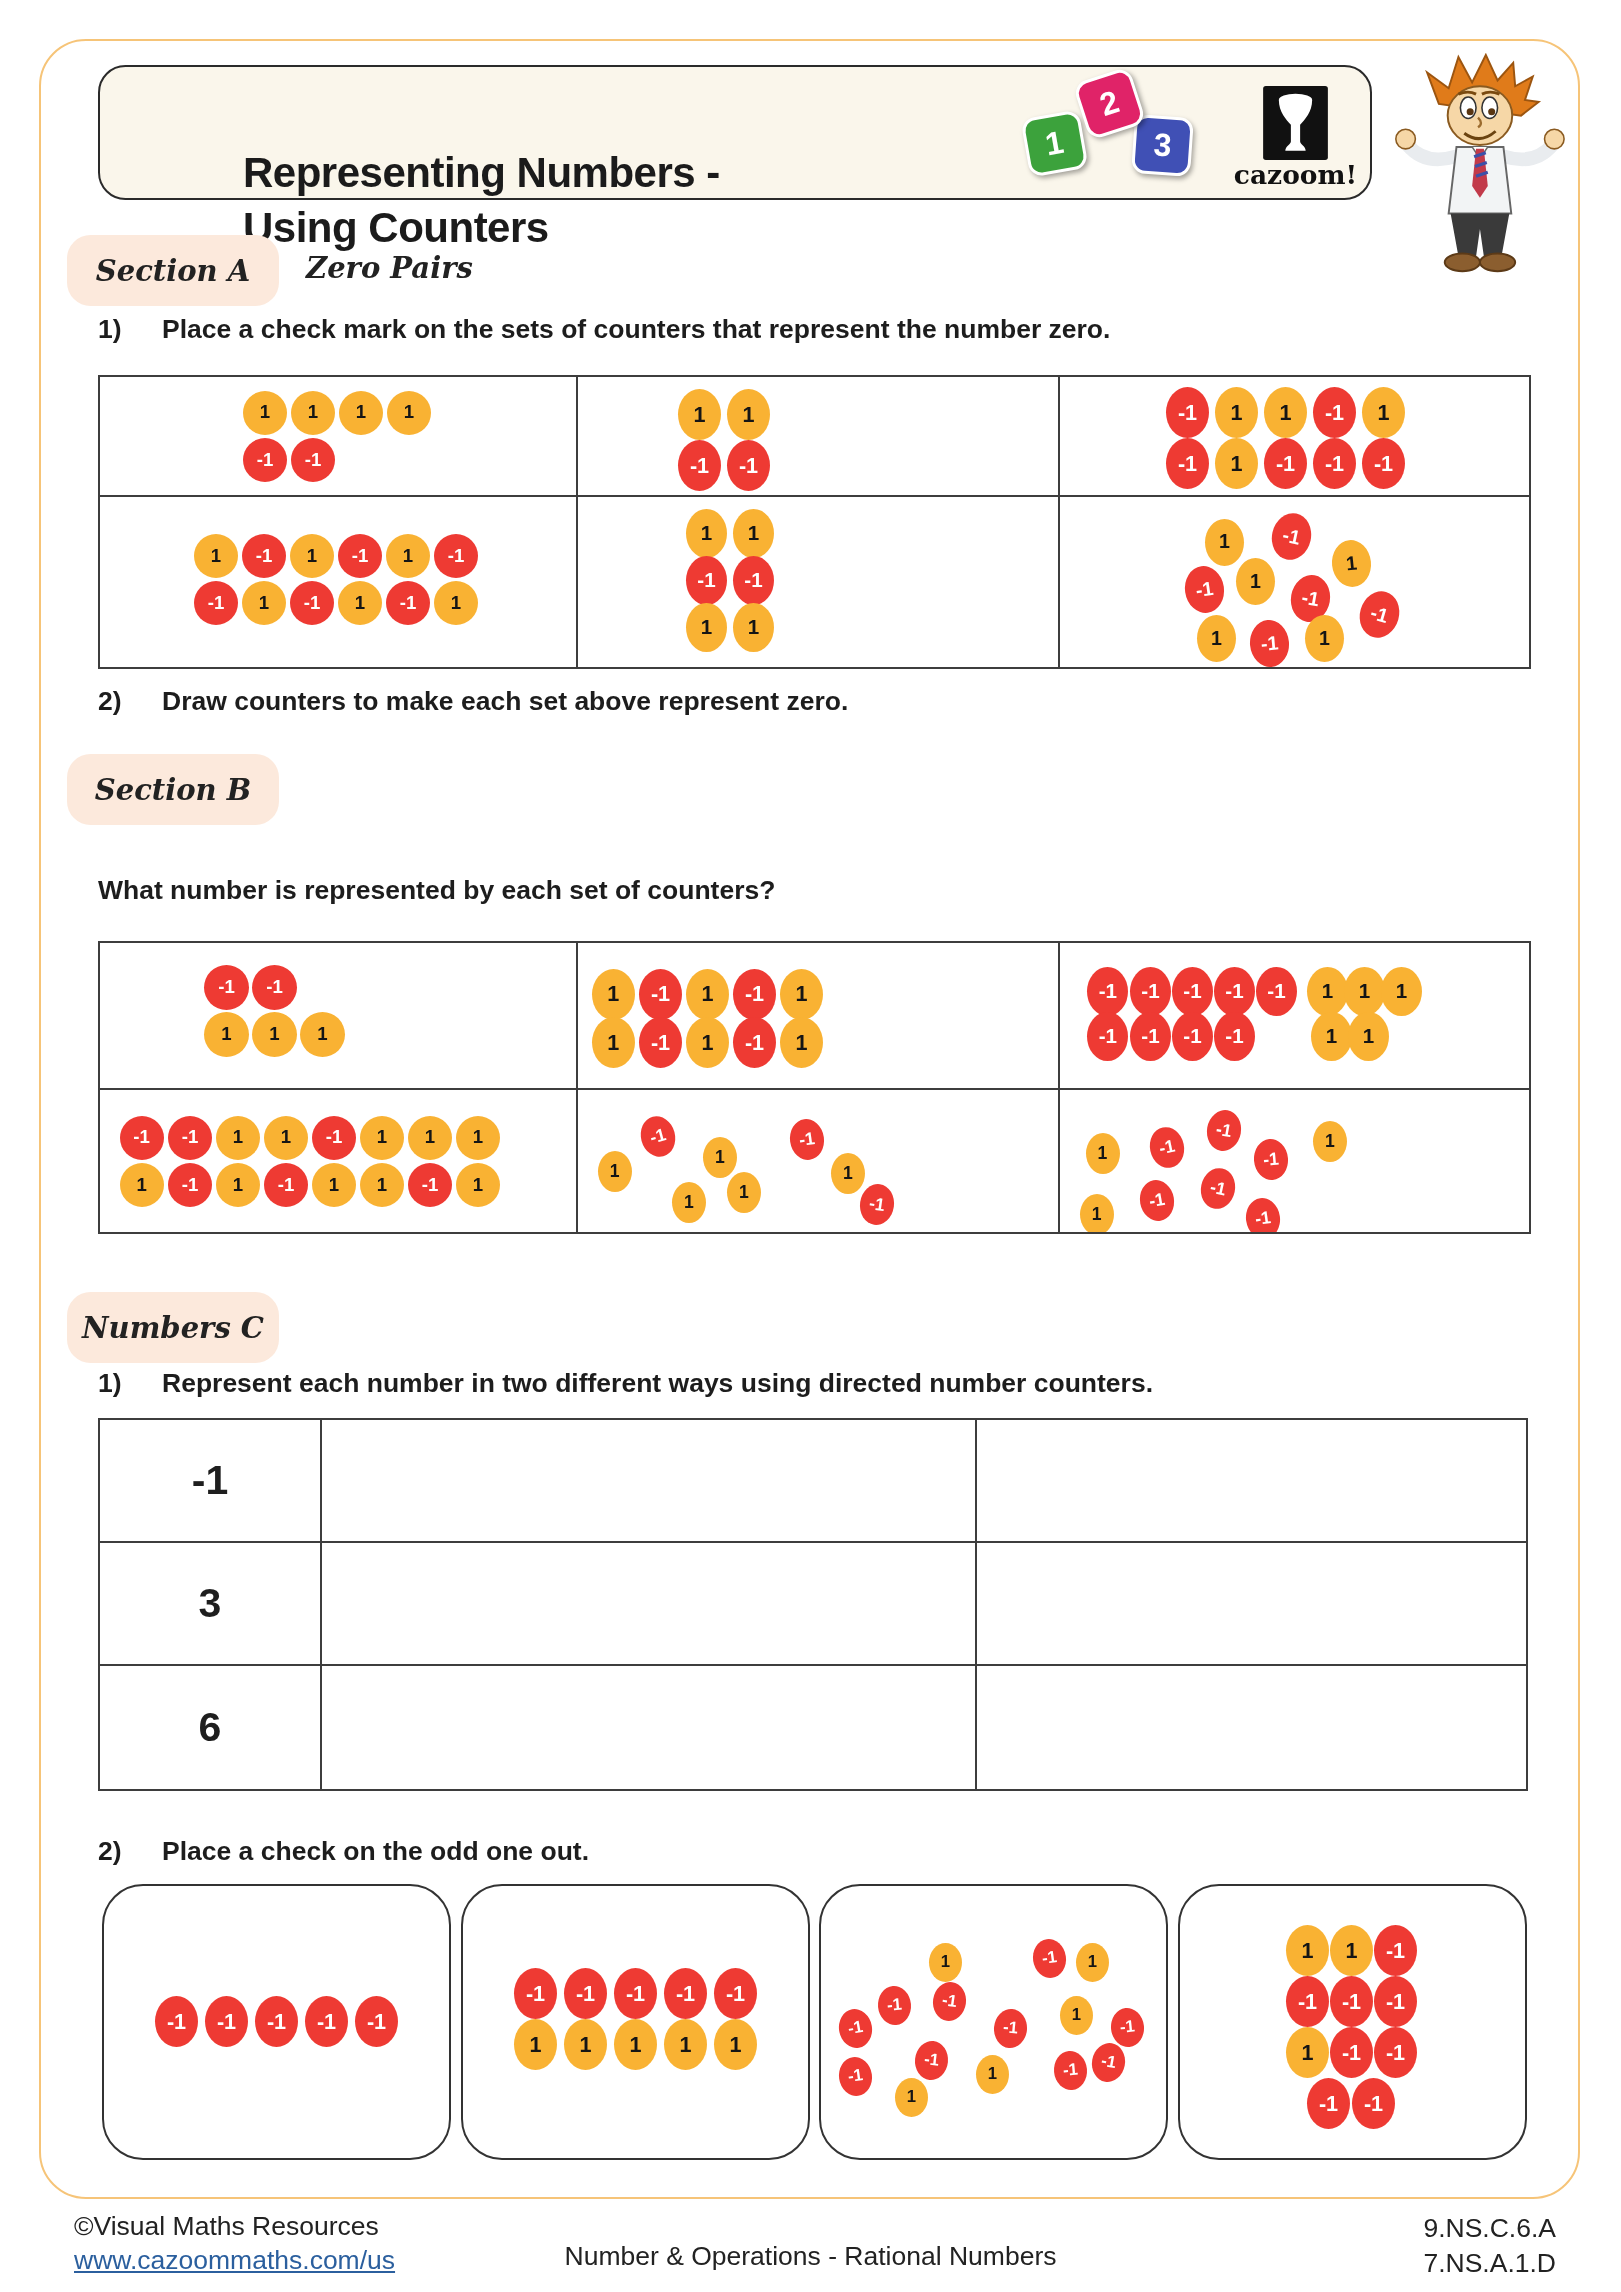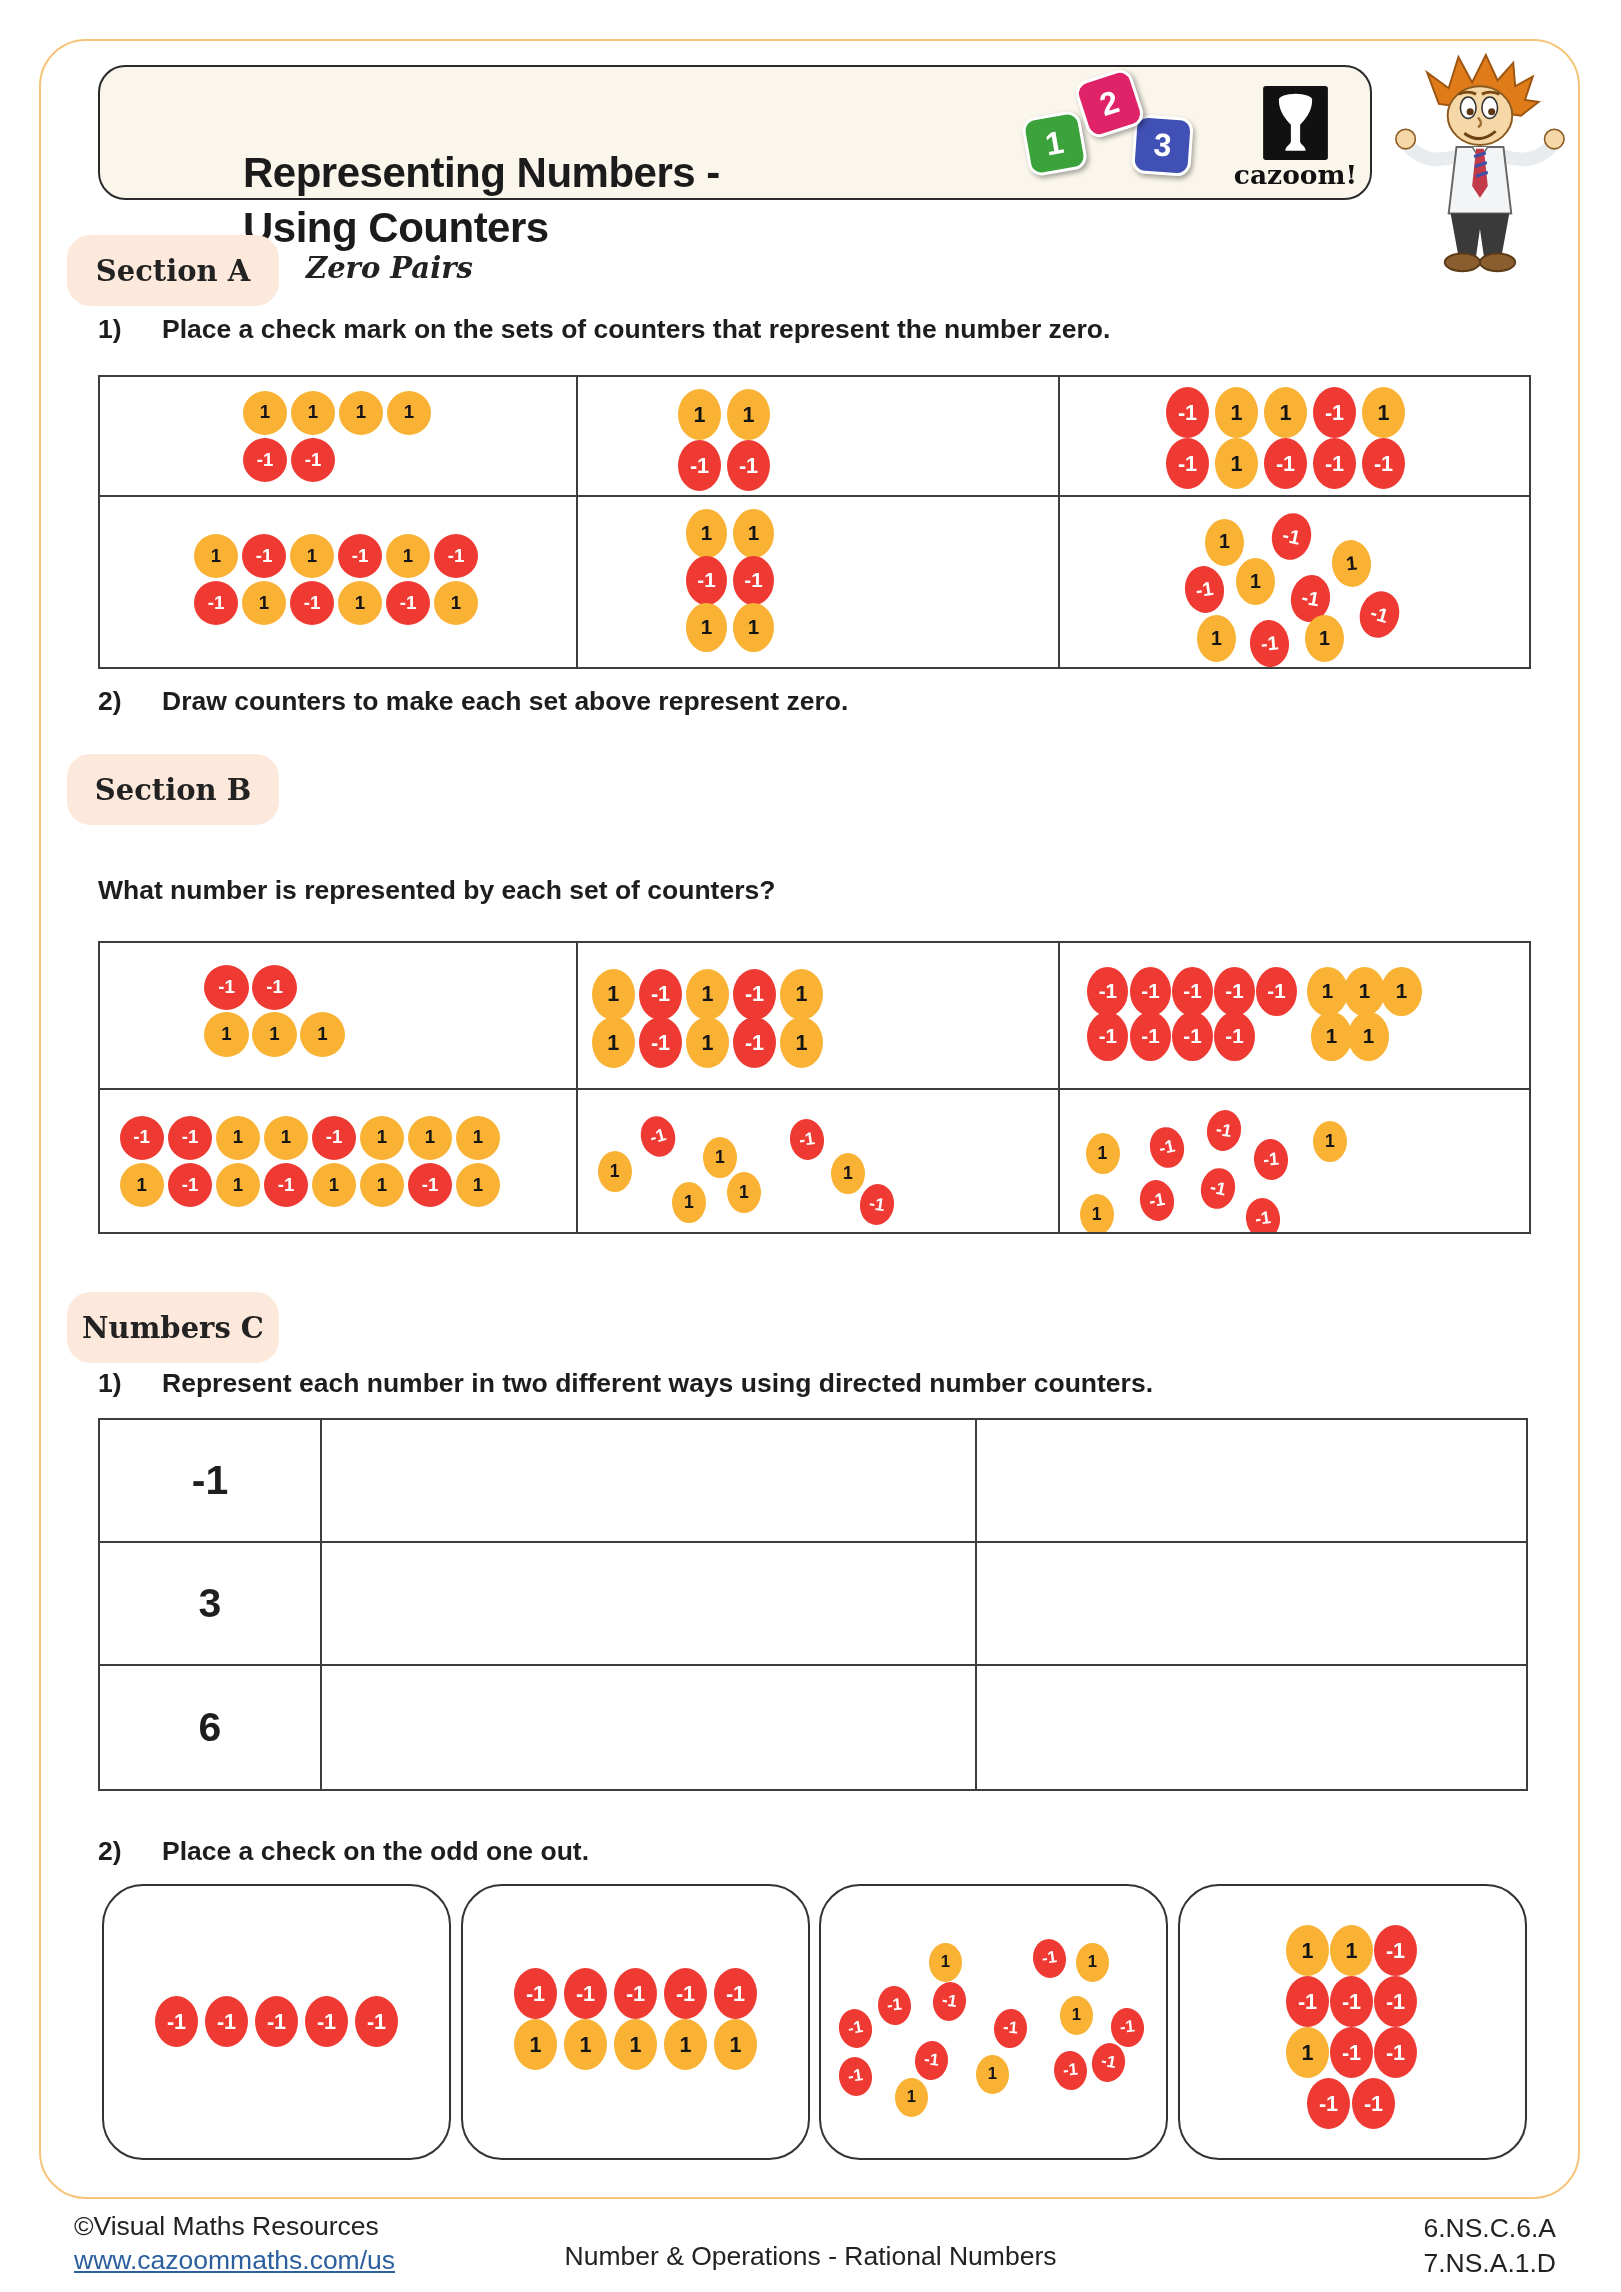--- a/index.html
+++ b/index.html
@@ -18,21 +18,21 @@
   .tile1{left:1025px;top:114px;background:#3CA23C;transform:rotate(-10deg);}
   .tile2{left:1080px;top:74px;background:#E02368;transform:rotate(-18deg);z-index:2;}
   .tile3{left:1133px;top:116px;background:#4050B5;transform:rotate(4deg);}
   .logo-box{position:absolute;left:1262px;top:86px;width:67px;height:74px;}
   .logo-text{position:absolute;left:1229px;top:159px;width:133px;text-align:center;
         font-family:"DejaVu Serif",serif;font-weight:bold;font-size:26.5px;color:#111;}
   .mascot{position:absolute;left:1380px;top:53px;width:196px;height:225px;}
   
   .pill{position:absolute;left:67px;width:212px;height:71px;background:#FCE9DC;border-radius:23.5px;
         display:flex;align-items:center;justify-content:center;
-        font-family:"DejaVu Serif",serif;font-weight:bold;font-size:29px;color:#222;}
+        font-family:"DejaVu Serif",serif;font-style:italic;font-weight:bold;font-size:29px;color:#222;}
   .subtitle{position:absolute;left:306px;font-family:"DejaVu Serif",serif;font-style:italic;
         font-weight:bold;font-size:29px;color:#222;}
   .q{position:absolute;left:98px;font-size:26.5px;font-weight:bold;color:#1d1d1d;white-space:nowrap;}
   .q .qnum{display:inline-block;width:64px;}
   
   .wtable{position:absolute;display:grid;border:2px solid #3d3d3d;background:#fff;}
   .wtable .cell{position:relative;border-right:2px solid #3d3d3d;border-bottom:2px solid #3d3d3d;overflow:hidden;}
   .wtable .cell:nth-child(3n){border-right:none;}
   .t2 .cell:nth-child(n+4){border-bottom:none;}
   .t3 .cell:nth-child(n+7){border-bottom:none;}
@@ -328,17 +328,17 @@
       <span class="counter neg" style="left: 150px; top: 141px; width: 43px; height: 51px; font-size: 21.6px;">-1</span>
       <span class="counter neg" style="left: 194px; top: 141px; width: 43px; height: 51px; font-size: 21.6px;">-1</span>
       <span class="counter neg" style="left: 127px; top: 192px; width: 43px; height: 51px; font-size: 21.6px;">-1</span>
       <span class="counter neg" style="left: 172px; top: 192px; width: 43px; height: 51px; font-size: 21.6px;">-1</span>
     </div>
 
   <div class="f-left1">©Visual Maths Resources</div>
   <div class="f-left2">www.cazoommaths.com/us</div>
   <div class="f-center">Number &amp; Operations - Rational Numbers</div>
   <div class="f-right">
-    <div>6.NS.C.6.A</div>
+    <div>9.NS.C.6.A</div>
     <div>7.NS.A.1.D</div>
   </div>
 </div>
 
 
 </body></html>

